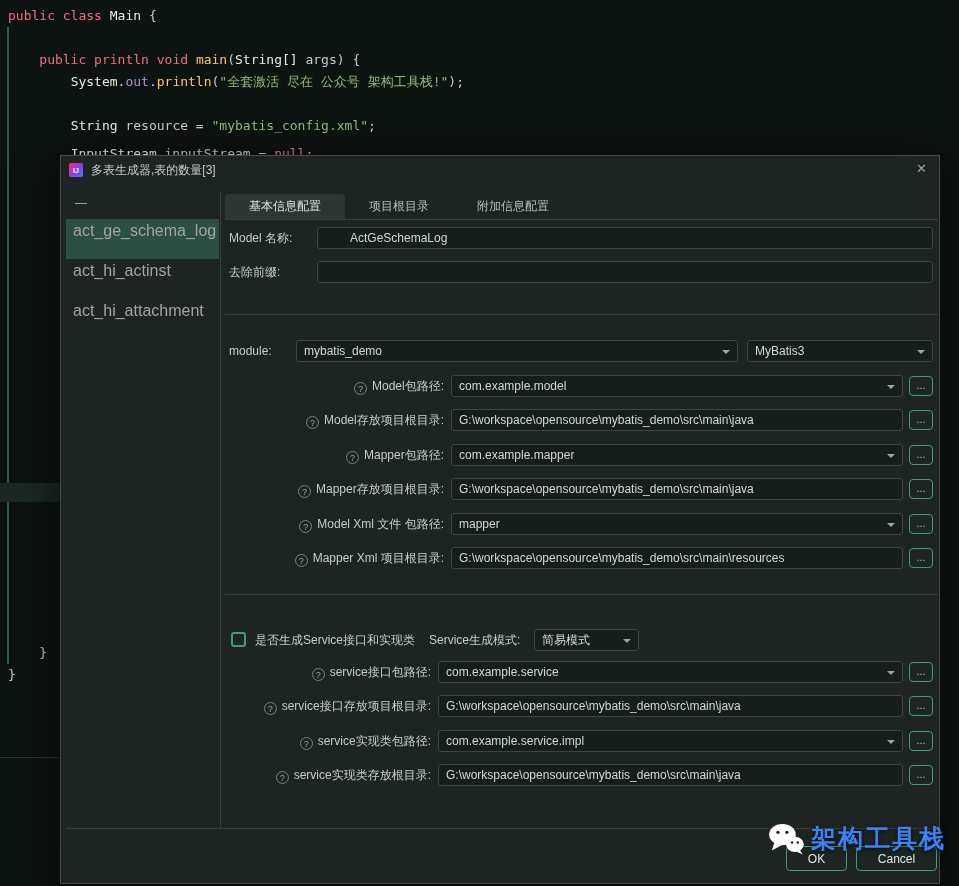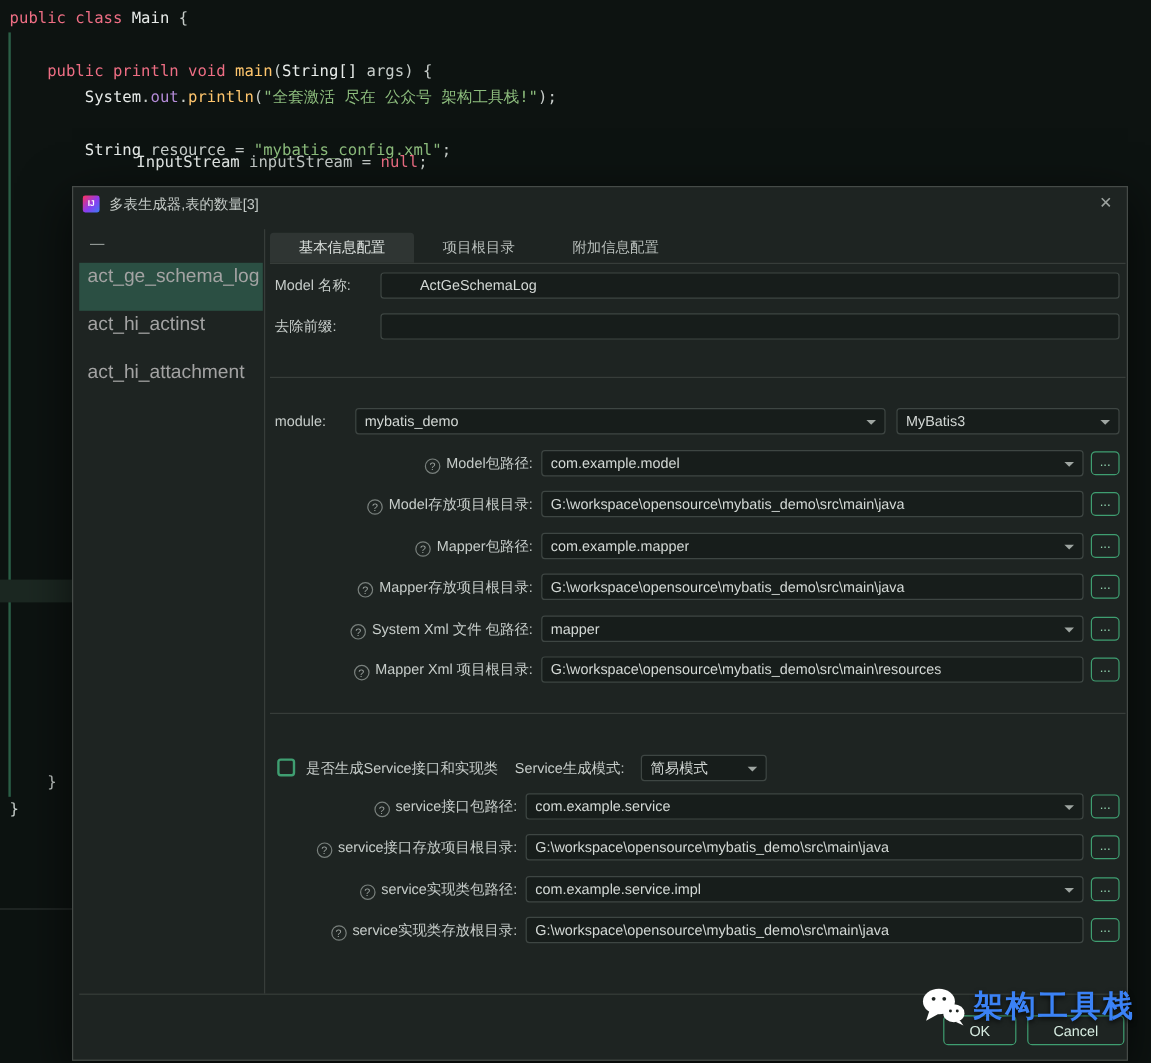--- a/index.html
+++ b/index.html
@@ -12,21 +12,21 @@
   .indent-guide { position:absolute; left:7px; top:27px; width:2px; height:637px; background:#2b5f47; }
   .caret-band { position:absolute; left:0; top:483px; width:60px; height:19px; background:#1c2822; }
   .left-split { position:absolute; left:0; top:757px; width:60px; height:1px; background:#2c3331; }
   .code { position:absolute; left:8px; font-family:"DejaVu Sans Mono", monospace; font-size:13px; line-height:22px; white-space:pre; }
   .kw  { color:#ee6e84; }
   .cls { color:#e7ebe9; }
   .pl  { color:#c6ccc9; }
   .fn  { color:#ffc66d; }
   .fld { color:#b48bd8; }
   .str { color:#8dbd7d; }
-  .l1{top:5px;} .l2{top:49px;} .l3{top:71px;} .l4{top:115px;} .l5{top:125px;padding-left:43px;} .l6{top:642px;} .l7{top:664px;}
+  .l1{top:5px;} .l2{top:49px;} .l3{top:71px;} .l4{top:115px;} .l5{top:143px;} .l6{top:642px;} .l7{top:664px;}
 
   
   .dialog { position:absolute; left:60px; top:155px; width:880px; height:729px;
             background:#1e2422; border:1px solid #454b48; box-shadow:0 12px 40px rgba(0,0,0,.65); }
   .dlg-header { position:absolute; left:0; top:0; width:100%; height:28px; display:flex; align-items:center; padding-left:8px; gap:8px; }
   .ij-badge { width:14px; height:14px; border-radius:2px; flex:0 0 14px;
               background:linear-gradient(135deg,#fe315d,#8a3df0 55%,#3b7cf5);
               color:#fff; font-size:7px; font-weight:bold; display:flex; align-items:center; justify-content:center; }
   .dlg-title { font-size:12px; color:#c3c9c6; }
   .dlg-close { position:absolute; right:12px; top:5px; font-size:13px; color:#9ba19e; cursor:pointer; }
@@ -196,21 +196,21 @@
 
     <div class="frow r4">
       <div class="flabel"><span class="help-icon">?</span><span>Mapper存放项目根目录:</span></div>
       <div class="finput">
           <span class="fval">G:\workspace\opensource\mybatis_demo\src\main\java</span>
         </div>
       <div class="more-btn">...</div>
     </div>
 
     <div class="frow r5">
-      <div class="flabel"><span class="help-icon">?</span><span>System Xml 文件 包路径:</span></div>
+      <div class="flabel"><span class="help-icon">?</span><span>Model Xml 文件 包路径:</span></div>
       <div class="finput has-arrow">
           <span class="fval">mapper</span>
           <span class="arrow"></span>
         </div>
       <div class="more-btn">...</div>
     </div>
 
     <div class="frow r6">
       <div class="flabel"><span class="help-icon">?</span><span>Mapper Xml 项目根目录:</span></div>
       <div class="finput">

